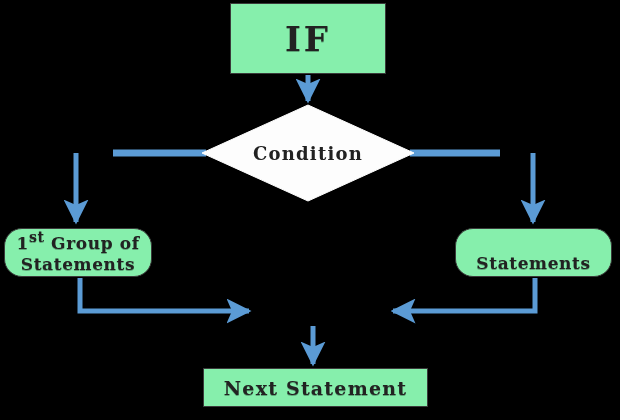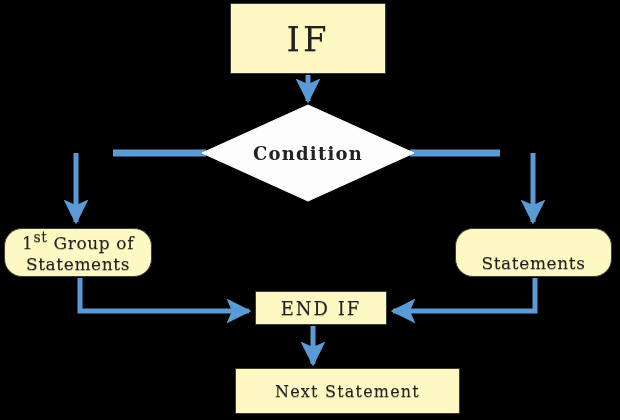--- a/index.html
+++ b/index.html
@@ -10,29 +10,29 @@
   #canvas {
     position: relative;
     width: 620px;
     height: 420px;
     background: #000000;
     overflow: hidden;
     font-family: "DejaVu Serif", "Liberation Serif", serif;
   }
   .node {
     position: absolute;
-    background: #fef9c3;
+    background: #86efac;
     border: 1px solid #3a3a3a;
     box-sizing: border-box;
     display: flex;
     align-items: center;
     justify-content: center;
     text-align: center;
     color: #222222;
-    font-weight: normal;
+    font-weight: bold;
     letter-spacing: 0.5px;
     text-shadow: 0 1px 0 rgba(0,0,0,0.30);
   }
   .node-if {
     left: 230px; top: 3px; width: 156px; height: 71px;
     font-size: 34px;
     letter-spacing: 3px;
   }
   .node-group {
     width: 148px; height: 49px;
@@ -42,24 +42,23 @@
     border-radius: 18px;
   }
   .node-group-left { left: 4px; top: 228px; }
   .node-group-right { left: 455px; top: 228px; width: 157px; }
   .node-endif {
     left: 255px; top: 291px; width: 132px; height: 34px;
     font-size: 18px;
     letter-spacing: 2px;
   }
   .node-next {
-    left: 203px; top: 368px; width: 225px; height: 46px;
-    font-size: 16px;
+    left: 203px; top: 368px; width: 225px; height: 39px;
+    font-size: 19px;
     letter-spacing: 1.2px;
-    margin-left: 32px;
   }
   .node-label { display: block; }
   .diamond-layer, .connector-layer {
     position: absolute;
     left: 0; top: 0;
     width: 620px; height: 420px;
   }
   .connector-layer { pointer-events: none; }
 </style>
 </head>
@@ -117,21 +116,18 @@
     </span>
   </div>
 
   <div class="node node-group node-group-right">
     <span>
       <br>
       <span>Statements</span>
     </span>
   </div>
 
-  <div class="node node-endif">
-    <span class="node-label">END IF</span>
-  </div>
 
   <div class="node node-next">
     <span class="node-label">Next Statement</span>
   </div>
 
 </div>
 
 </body></html>

